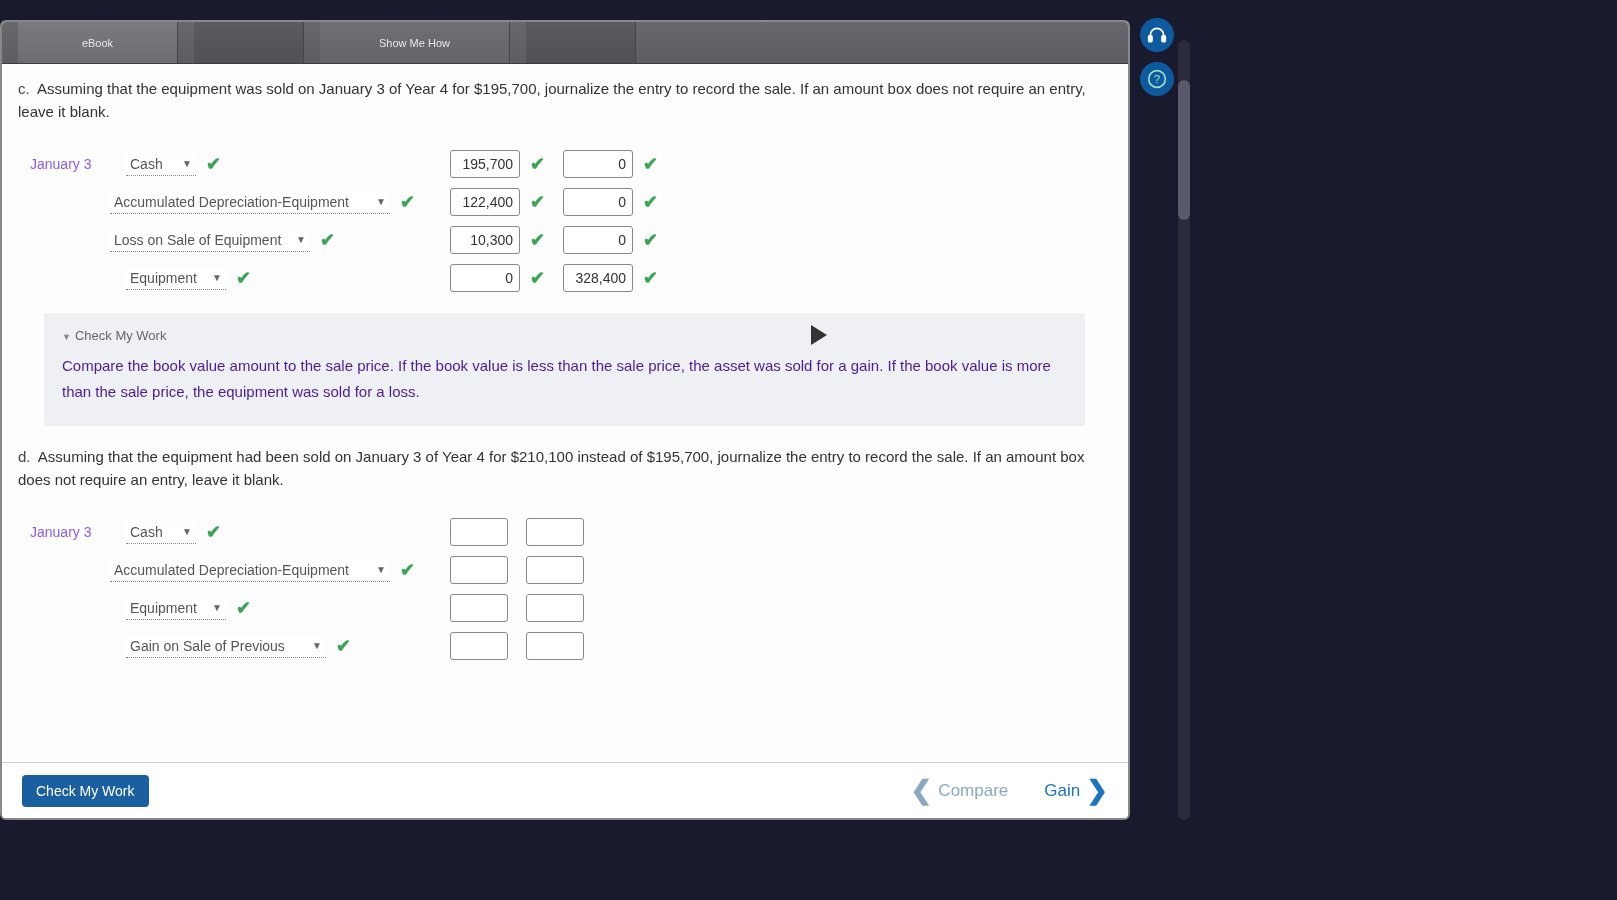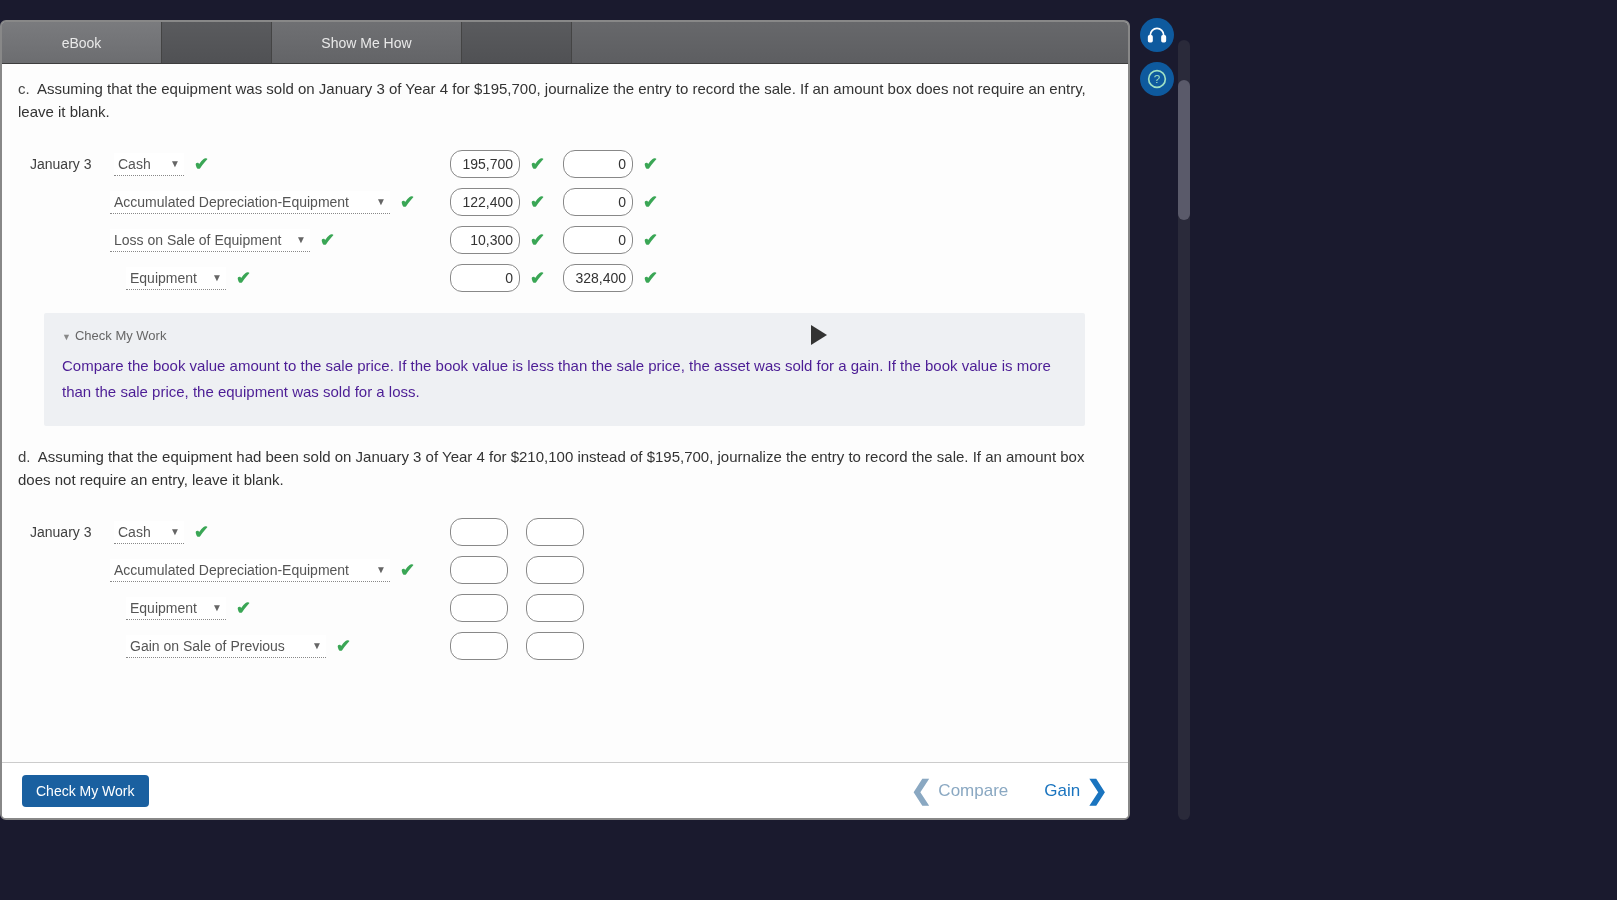--- a/index.html
+++ b/index.html
@@ -29,24 +29,25 @@
     height: 42px;
     background: linear-gradient(#67686b,#5d5e61);
     border-bottom: 1px solid #3d3d3d;
   }
   .tab {
     min-width: 160px;
     display: flex;
     align-items: center;
     justify-content: center;
     color: #e9e9e9;
-    font-size: 14px;
+    font-size: 11px;
     border-right: 1px solid #444;
     cursor: pointer;
     background: linear-gradient(#6f7073,#636467);
+    margin-left: 16px;
   }
   .tab.active {
     background: linear-gradient(#7a7b7e,#6c6d70);
   }
   .content {
     flex: 1;
     overflow-y: auto;
     padding: 14px 29px 10px 16px;
     font-size: 15px;
     color: #333;
@@ -65,21 +66,21 @@
     margin: 6px 0 18px 12px;
   }
   .jrow {
     display: flex;
     align-items: center;
     min-height: 34px;
     margin-bottom: 4px;
   }
   .date-col {
     width: 80px;
-    color: #404040;
+    color: #8b5cf6;
     font-size: 14px;
   }
   .dropdown {
     display: inline-flex;
     align-items: center;
     justify-content: space-between;
     border-bottom: 1px dotted #888;
     padding: 3px 4px;
     color: #555;
     cursor: pointer;
@@ -94,21 +95,21 @@
   .check {
     color: #3aa655;
     font-size: 18px;
     font-weight: bold;
     margin-left: 10px;
   }
   .numbox {
     width: 70px;
     height: 28px;
     border: 1px solid #888;
-    border-radius: 12px;
+    border-radius: 3px;
     text-align: right;
     padding: 0 6px;
     font-size: 14px;
     color: #333;
     background: #fff;
   }
   .feedback-box {
     background: #eef0f3;
     margin: 8px 14px 20px 26px;
     padding: 12px 18px 22px 18px;
@@ -217,21 +218,21 @@
     border-radius: 6px;
   }
   .scroll-thumb {
     position: absolute;
     width: 12px;
     height: 140px;
     top: 40px;
     background: #5a5a6a;
     border-radius: 6px;
   }
-  .indent-0 { margin-left: 4px; }
+  .indent-0 { margin-left: 16px; }
   .indent-1 { margin-left: 0; }
   .indent-2 { margin-left: 16px; }
   .col-debit, .col-credit {
     display: flex;
     align-items: center;
   }
   .jrow .flex-acct {
     width: 340px;
     display: flex;
     align-items: center;

